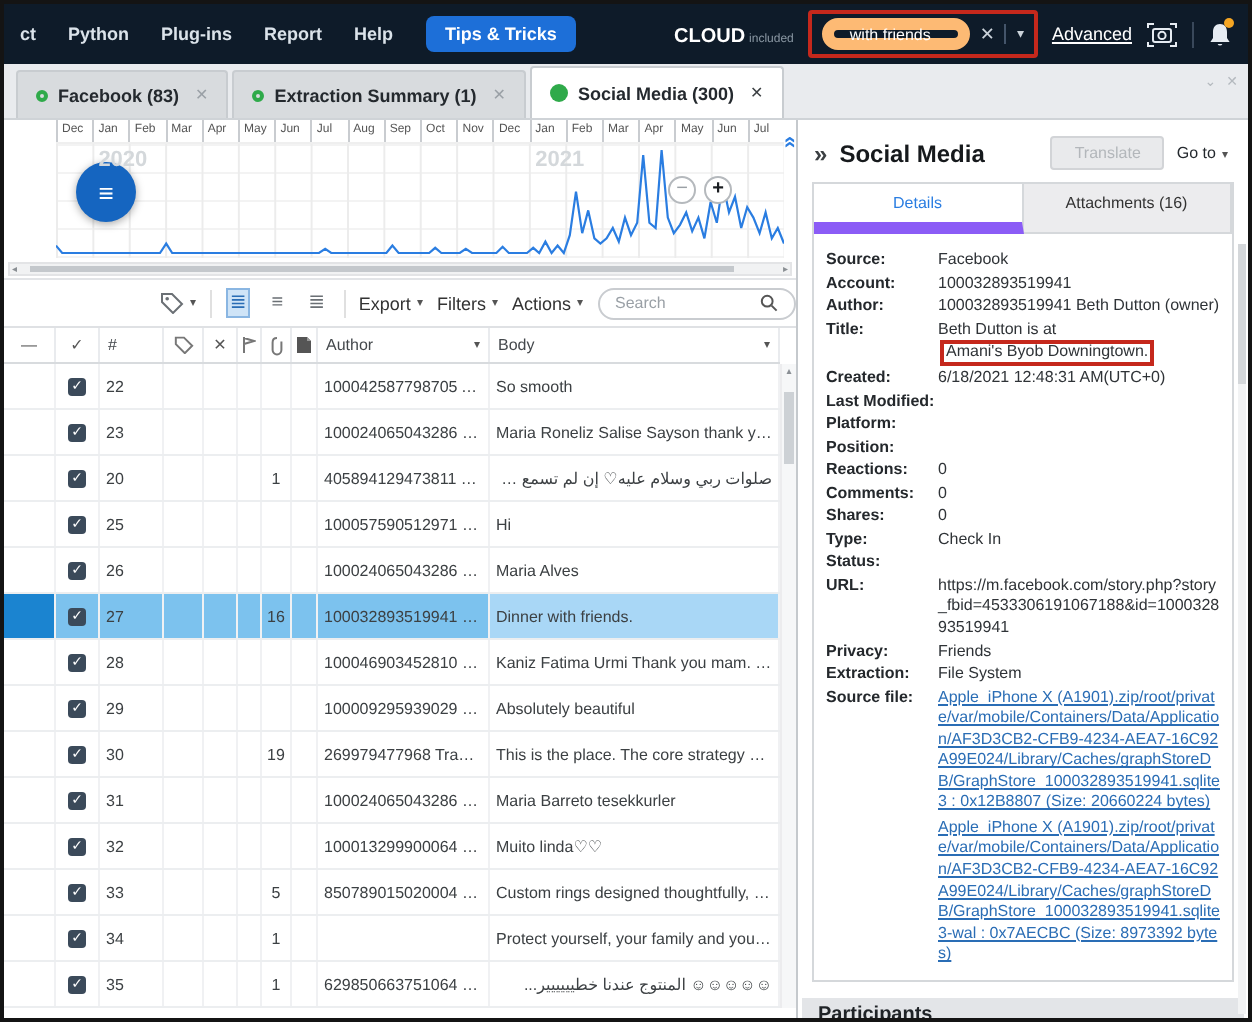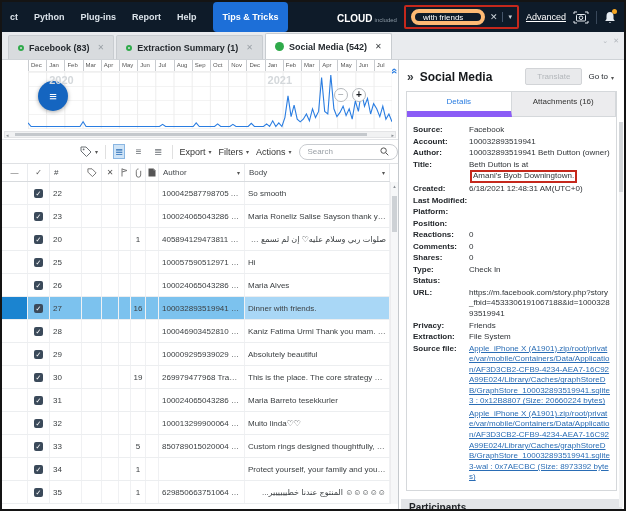--- a/index.html
+++ b/index.html
@@ -1,31 +1,31 @@
 <!DOCTYPE html>
 <html><head>
 <meta charset="utf-8">
 <style>
   html,body{margin:0;padding:0;background:#fff;}
   *{box-sizing:border-box;}
   .app{position:relative;width:626px;height:511px;border:2px solid #141414;background:#fff;
        font-family:"Liberation Sans","DejaVu Sans",sans-serif;overflow:hidden;}
 
   
-  .topbar{height:30px;background:#0e1b29;display:flex;padding:0 8px;color:#dde5ec;}
+  .topbar{height:30px;background:#0e1b29;display:flex;align-items:center;padding:0 8px;color:#dde5ec;}
   .menu{display:flex;gap:16px;align-items:center;}
   .menu-item{font-size:9px;font-weight:700;color:#dbe3ea;cursor:default;}
   .tips{margin-left:16px;background:#1d6fd8;color:#fff;font-size:9px;font-weight:700;
         border:none;border-radius:4px;padding:4px 10px;}
   .top-right{margin-left:auto;display:flex;align-items:center;gap:7px;}
   .cloud-lbl{font-size:10px;font-weight:800;color:#fff;}
   .cloud-sub{font-size:6px;color:#8b98a4;margin-left:2px;}
   .search-annot{display:flex;align-items:center;gap:5px;border:2px solid #c5281c;border-radius:2px;
         padding:2px 5px;}
-  .pill{height:16px;min-width:74px;border:4px solid #fdba74;border-radius:8px;background:#0e1b29;
+  .pill{height:16px;min-width:74px;border:6px solid #fdba74;border-radius:8px;background:#0e1b29;
         color:#fff;font-size:8px;display:flex;align-items:center;padding:0 8px;}
   .sclear{color:#cbd3da;font-size:9px;line-height:9px;}
   .sdiv{width:1px;height:10px;background:#44556a;}
   .scaret{color:#cbd3da;font-size:7px;}
   .advanced{font-size:9px;color:#fff;text-decoration:underline;}
   .tb-sep{width:1px;height:13px;background:#39485a;}
   .bell-wrap{position:relative;}
   .bell-dot{position:absolute;right:-1px;top:-2px;width:5px;height:5px;border-radius:50%;background:#f5a623;}
 
   
@@ -176,21 +176,21 @@
           <span>Facebook (83)</span>
           <span class="tab-close">✕</span>
         </div>
         <div class="tab">
           <span class="dot-ring"></span>
           <span>Extraction Summary (1)</span>
           <span class="tab-close">✕</span>
         </div>
         <div class="tab active">
           <span class="dot-solid"></span>
-          <span>Social Media (542)</span>
+          <span>Social Media (300)</span>
           <span class="tab-close">✕</span>
         </div>
       </div>
     <div class="win-icons">
       <span>⌄</span>
       <span>✕</span>
     </div>
   </div>
 
   <div class="main">

